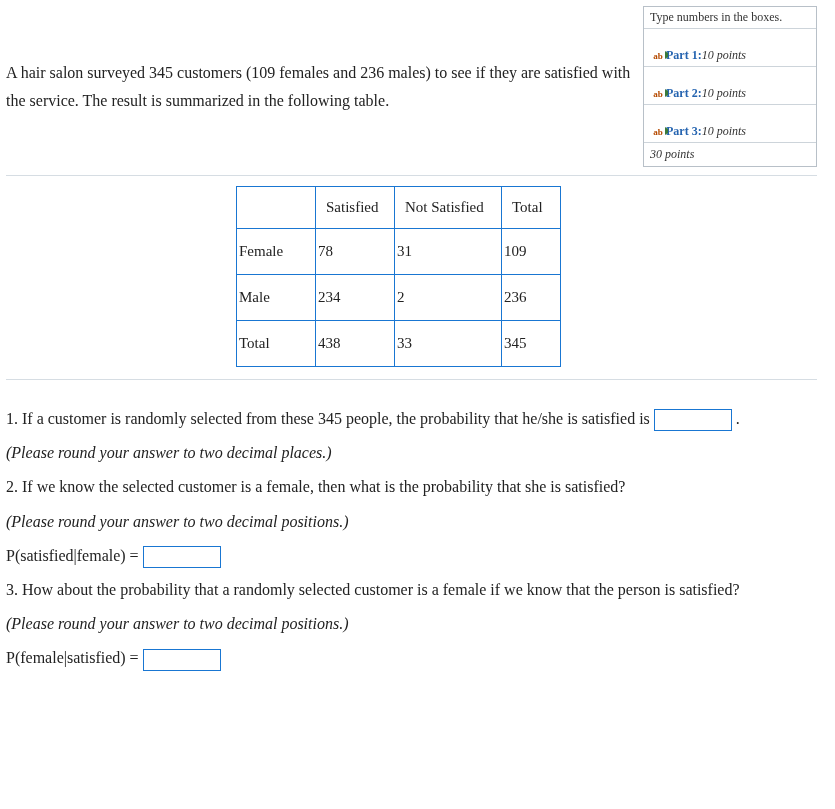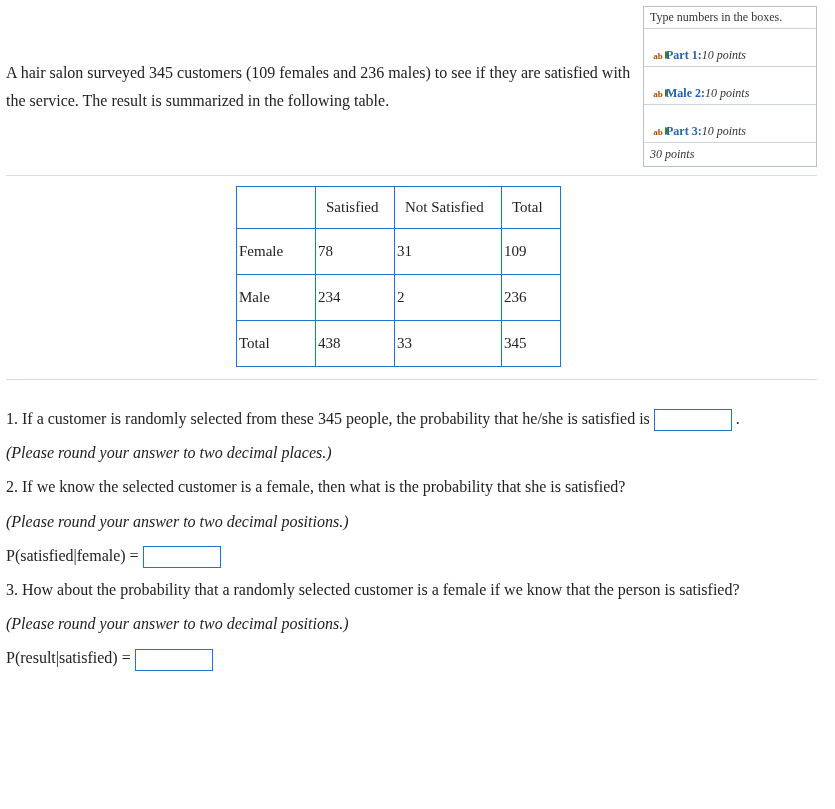--- a/index.html
+++ b/index.html
@@ -138,21 +138,21 @@
   <div class="problem-text">A hair salon surveyed 345 customers (109 females and 236 males) to see if they are satisfied with the service. The result is summarized in the following table.</div>
   <div class="points-box">
     <div class="pb-header">Type numbers in the boxes.</div>
     <div class="pb-row">
       <span class="ab-icon">ab</span>
       <span class="part-label">Part 1:</span>
       <span class="part-points">10 points</span>
     </div>
     <div class="pb-row">
       <span class="ab-icon">ab</span>
-      <span class="part-label">Male 2:</span>
+      <span class="part-label">Part 2:</span>
       <span class="part-points">10 points</span>
     </div>
     <div class="pb-row">
       <span class="ab-icon">ab</span>
       <span class="part-label">Part 3:</span>
       <span class="part-points">10 points</span>
     </div>
     <div class="pb-total">30 points</div>
   </div>
 </div>
@@ -203,16 +203,16 @@
   <p>2. If we know the selected customer is a female, then what is the probability that she is satisfied?</p>
   <p class="hint">(Please round your answer to two decimal positions.)</p>
   <p>
     <span>P(satisfied|female) =</span>
     <input class="ans" type="text" style="">
   </p>
 
   <p>3. How about the probability that a randomly selected customer is a female if we know that the person is satisfied?</p>
   <p class="hint">(Please round your answer to two decimal positions.)</p>
   <p>
-    <span>P(result|satisfied) =</span>
+    <span>P(female|satisfied) =</span>
     <input class="ans" type="text" style="">
   </p>
 </div>
 
 </body></html>

